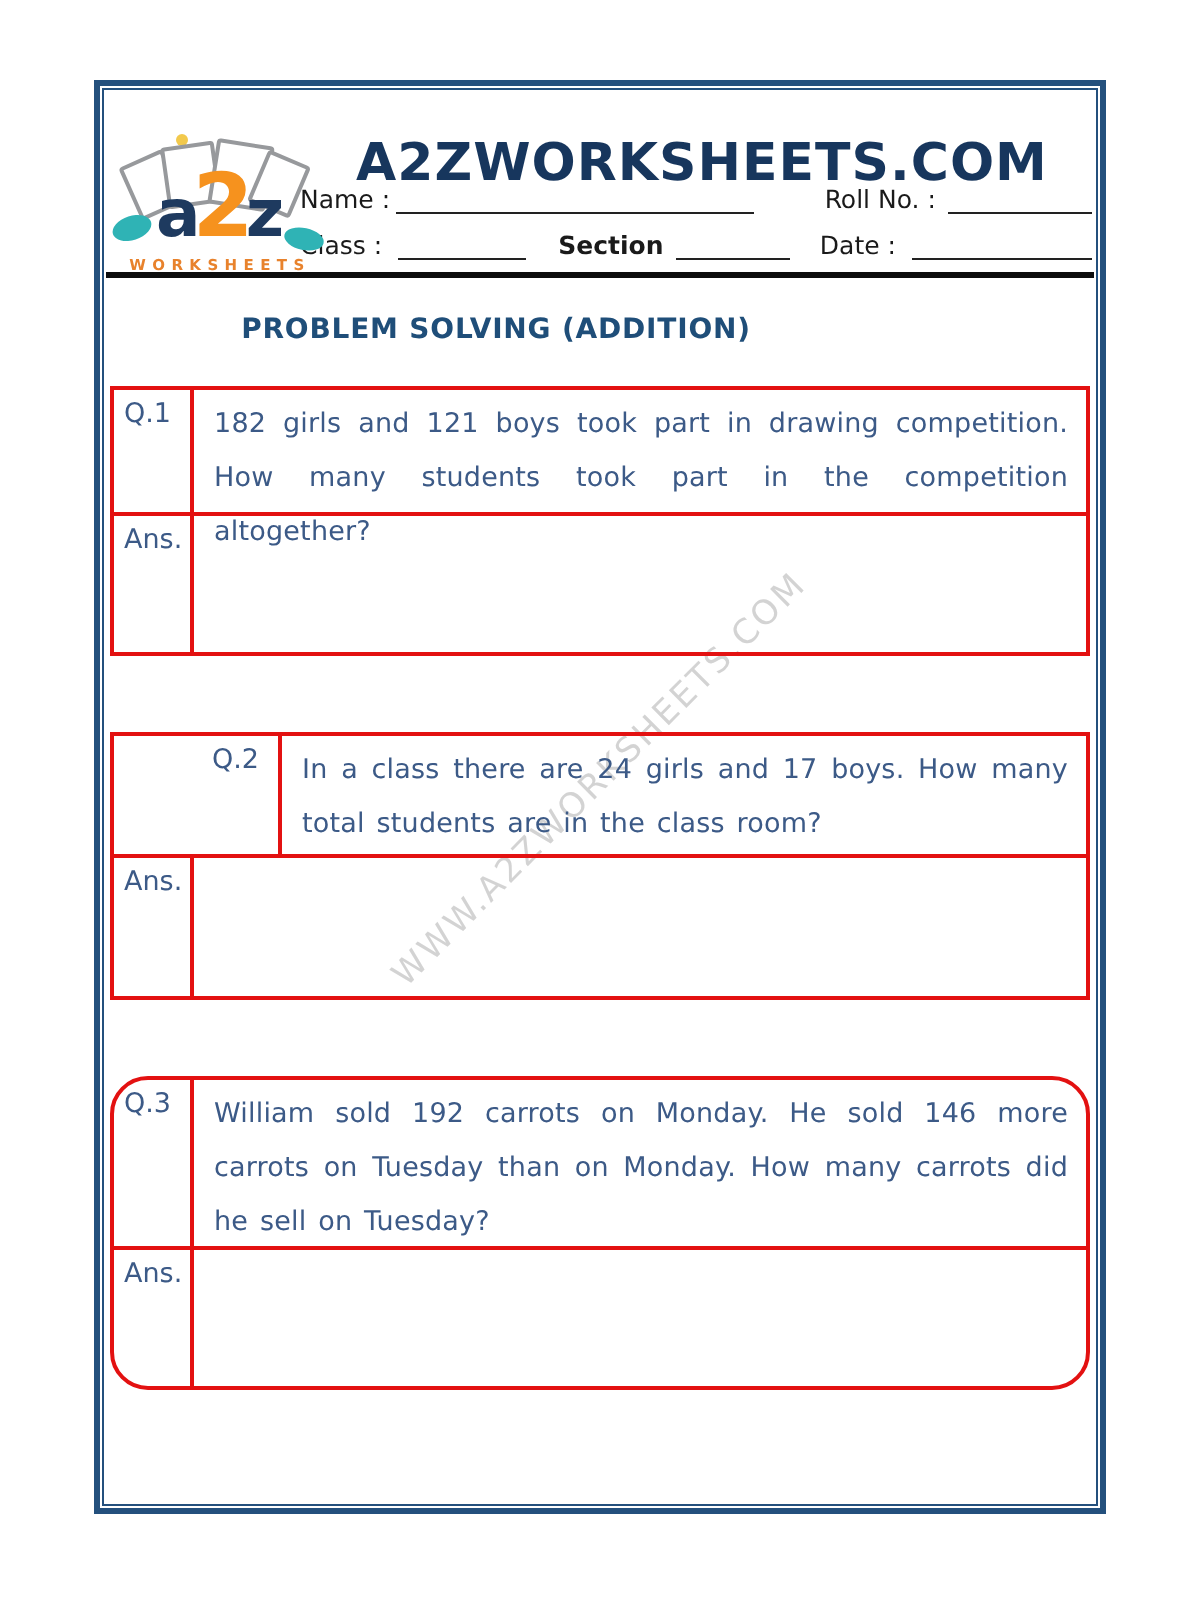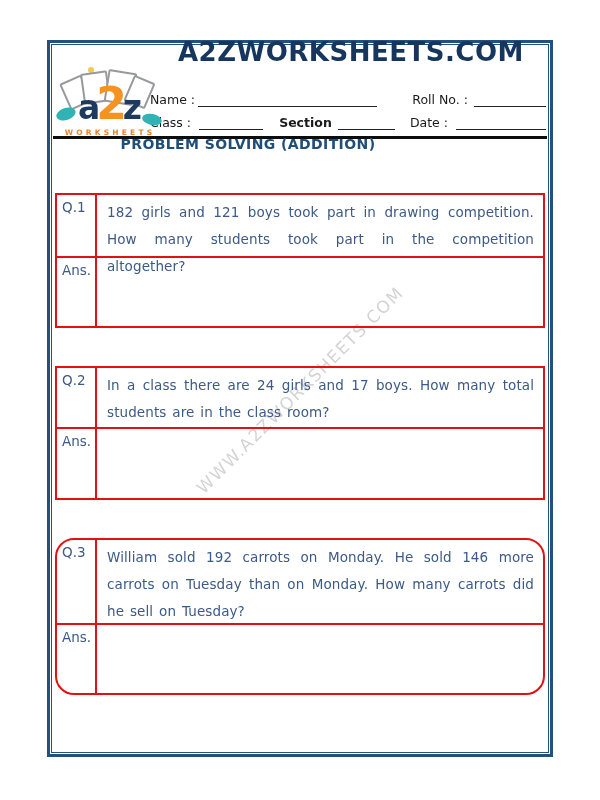--- a/index.html
+++ b/index.html
@@ -23,51 +23,51 @@
   .teal{position:absolute;background:#2fb3b5;border-radius:50%;z-index:2;}
   .t1{left:-2px;top:38px;width:20px;height:12px;transform:rotate(-18deg);}
   .t2{left:84px;top:44px;width:20px;height:11px;transform:rotate(12deg);}
   .logo-letters{position:absolute;left:0;top:12px;width:104px;display:flex;
     align-items:baseline;justify-content:center;font-weight:bold;line-height:1;z-index:3;}
   .la,.lz{font-size:33px;color:#1e3a5f;}
   .l2{font-size:44px;color:#f6921e;margin:0 -4px;}
   .logo-sub{position:absolute;left:0;top:58px;width:104px;text-align:center;
     font-size:7.5px;font-weight:bold;letter-spacing:3.2px;color:#e8822c;z-index:3;white-space:nowrap;}
 
-  .site-title{position:absolute;left:178px;top:37px;width:342px;text-align:left;
+  .site-title{position:absolute;left:178px;top:67px;width:342px;text-align:left;
     font-size:26px;font-weight:bold;color:#17365d;letter-spacing:.5px;}
 
   
   .hrow{position:absolute;left:150px;width:396px;height:18px;display:flex;
     align-items:flex-start;font-size:12.5px;color:#1a1a1a;}
   .hrow1{top:93px;}
   .hrow2{top:116px;}
   .lbl{white-space:nowrap;line-height:14px;}
   .wline{display:inline-block;height:13px;border-bottom:1.4px solid #222222;}
 
   .divider{position:absolute;left:53px;top:136px;width:494px;height:3px;background:#0d0d0d;}
 
-  .sheet-title{position:absolute;left:0;top:136px;width:496px;text-align:center;
+  .sheet-title{position:absolute;left:0;top:157px;width:496px;text-align:center;
     font-size:14px;font-weight:bold;color:#1f4e79;letter-spacing:.4px;}
 
   
   .watermark{position:absolute;left:300px;top:390px;
     transform:translate(-50%,-50%) rotate(-45deg);
     font-size:17px;letter-spacing:1.5px;color:#a9a9a9;opacity:.5;
     white-space:nowrap;z-index:1;}
 
   
   .qbox{position:absolute;left:55px;width:490px;border:2px solid #e31111;
     box-sizing:border-box;display:flex;flex-direction:column;z-index:2;}
   .q1{top:193px;height:135px;}
   .q2{top:366px;height:134px;}
   .q3{top:538px;height:157px;border-radius:19px;}
   .qrow{display:flex;border-bottom:2px solid #e31111;box-sizing:border-box;}
   .q1 .qrow{height:63px;}
-  .q2 .qrow{height:61px;}
+  .q2 .qrow{height:61px;padding-left:44px;}
   .q3 .qrow{height:85px;}
   .arow{display:flex;flex:1;}
   .cell-label{flex:0 0 40px;width:40px;border-right:2px solid #e31111;
     padding:4px 0 0 5px;font-size:13.5px;color:#3c5a87;box-sizing:border-box;}
   .cell-text{flex:1;padding:4px 9px 0 10px;font-size:13.5px;line-height:27px;
     color:#3c5a87;text-align:justify;word-spacing:1.5px;letter-spacing:.1px;}
   .cell-answer{flex:1;}
 </style>
 </head>
 <body>

